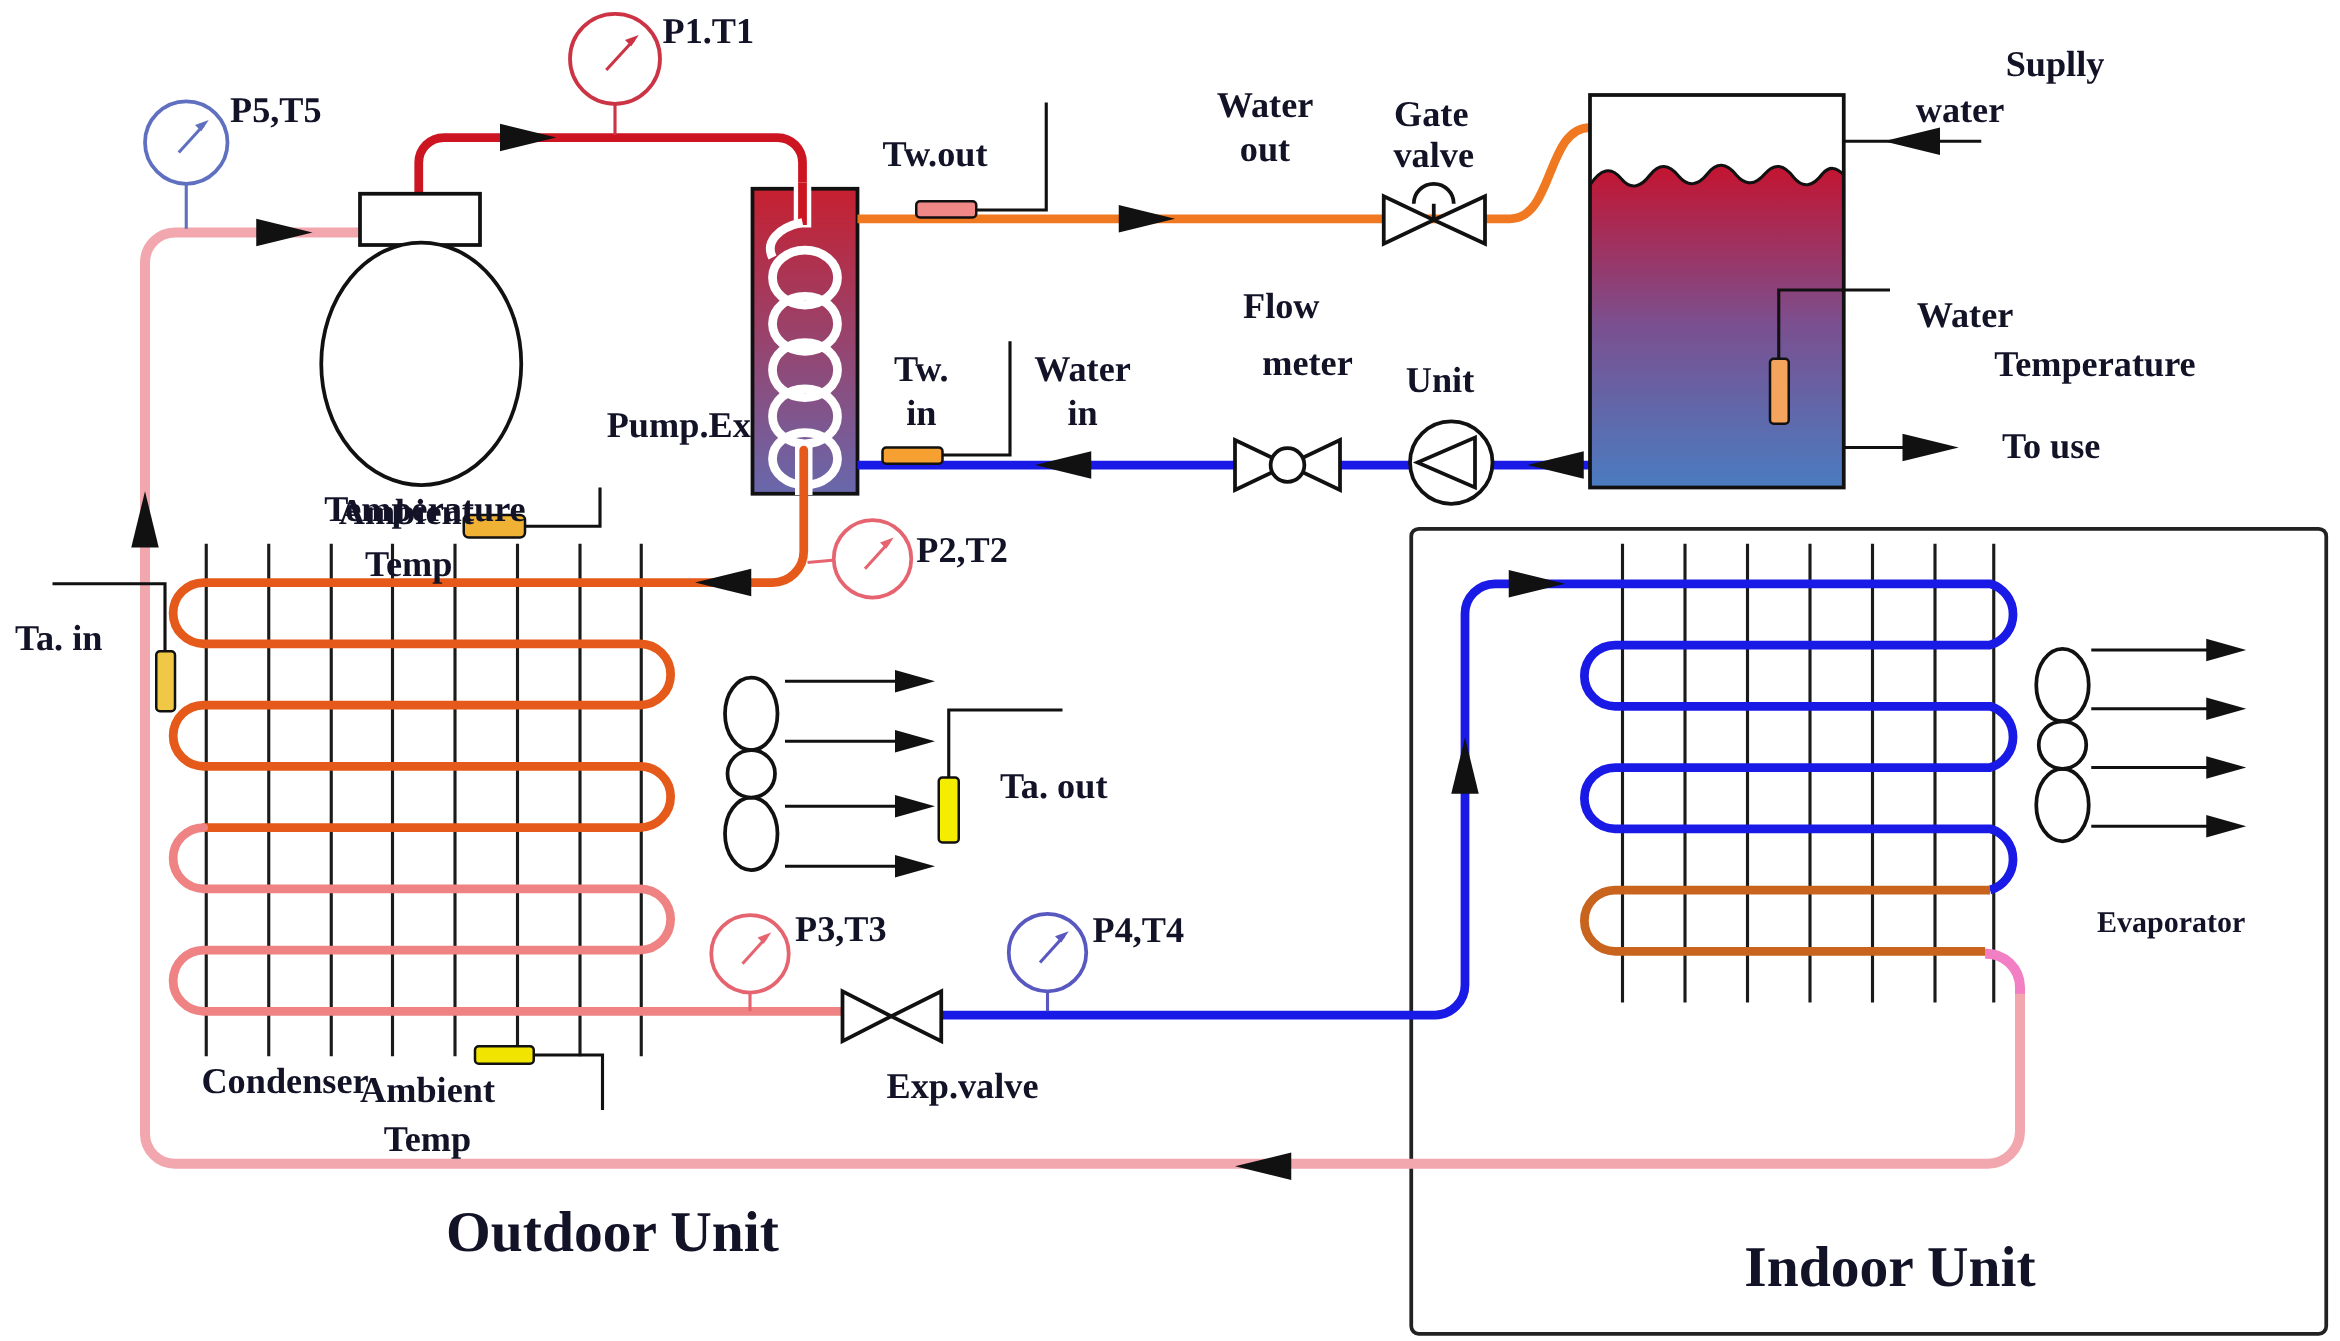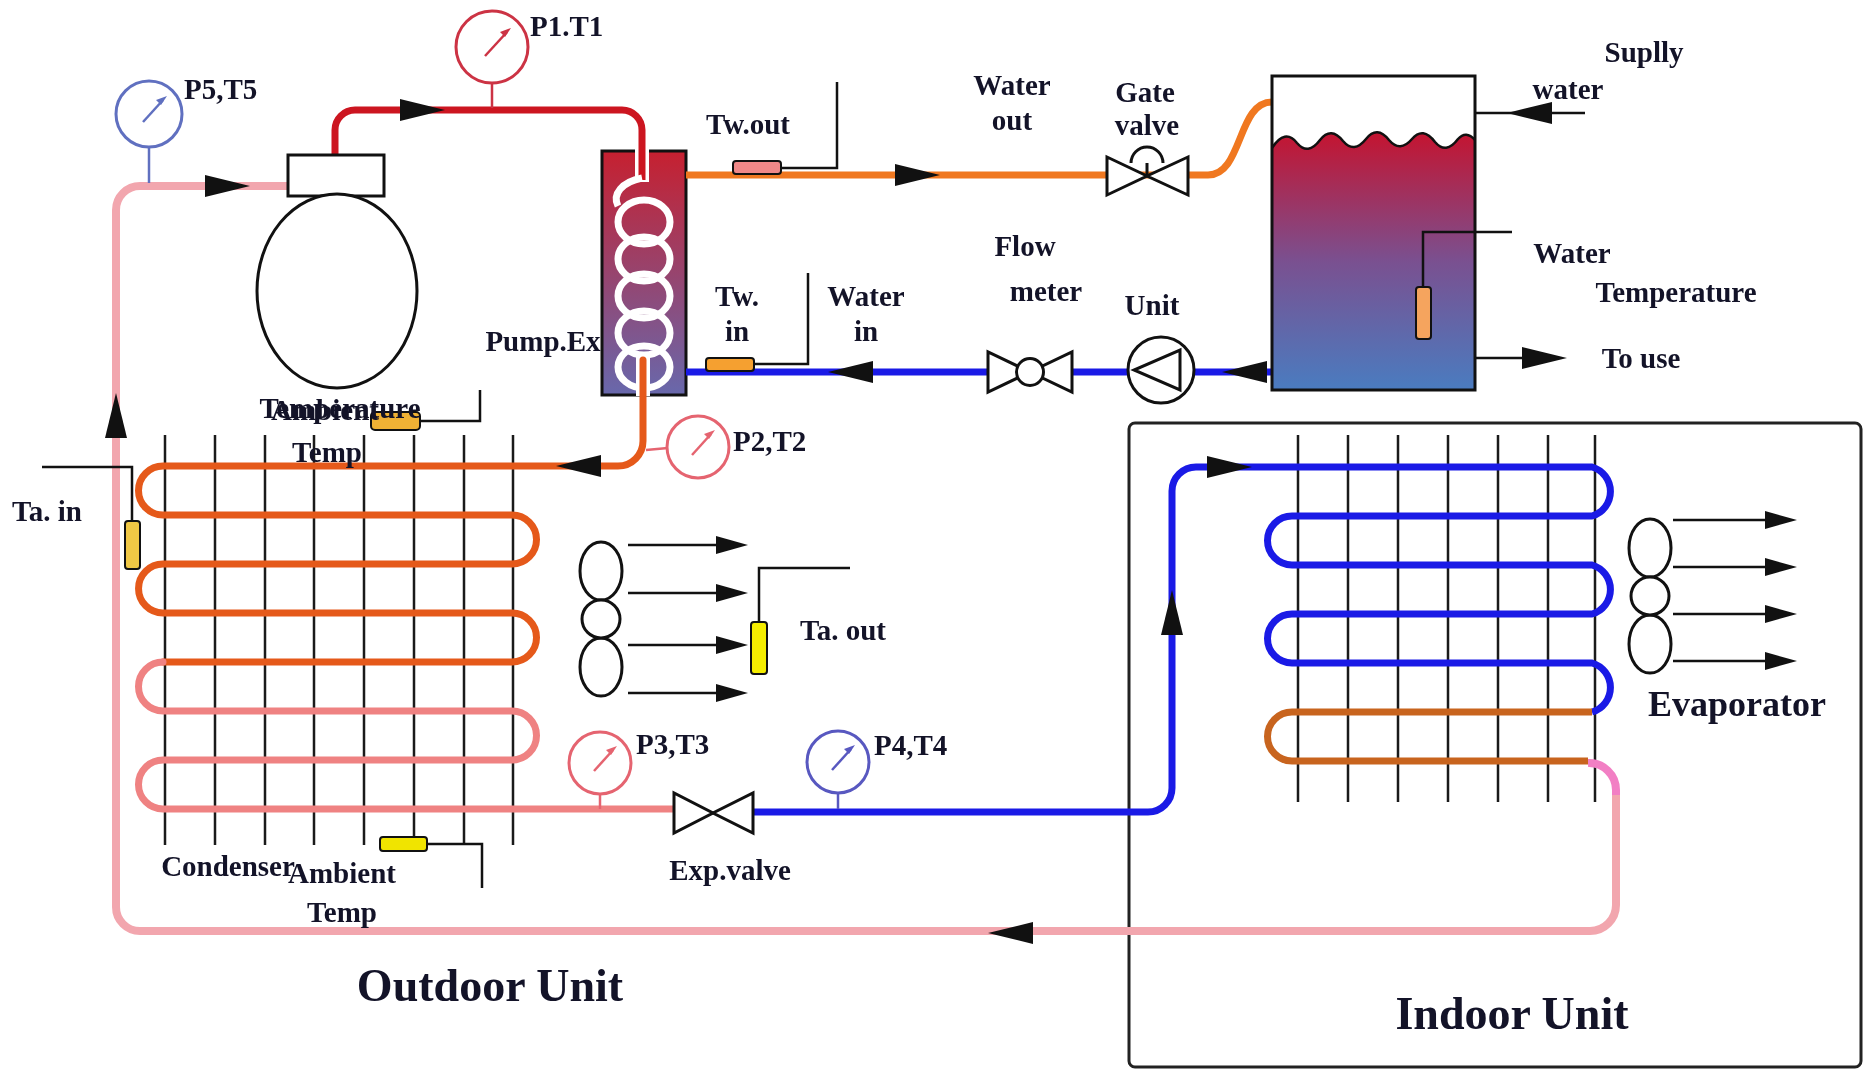--- a/index.html
+++ b/index.html
@@ -258,20 +258,20 @@
 
 <div class="lbl" style="left:1572px;top:253px">Water</div>
 <div class="lbl" style="left:1676px;top:292px">Temperature</div>
 
 <div class="lbl" style="left:1641px;top:358px">To use</div>
 
 <div class="lbl" style="left:228px;top:866px">Condenser</div>
 <div class="lbl" style="left:342px;top:873px">Ambient</div>
 <div class="lbl" style="left:342px;top:912px">Temp</div>
 
-<div class="lbl" style="left:730px;top:870px">Exp.valve</div>
-
-<div class="lbl" style="left:1737px;top:705px;font-size:36px">Evaporator</div>
+<div class="lbl" style="left:770px;top:870px">Exp.valve</div>
+
+<div class="lbl" style="left:1737px;top:739px;font-size:24px">Evaporator</div>
 
 <div class="lbl title" style="left:1512px;top:1014px">Indoor Unit</div>
 <div class="lbl title" style="left:490px;top:986px">Outdoor Unit</div>
 
 </div>
 
 </body></html>

